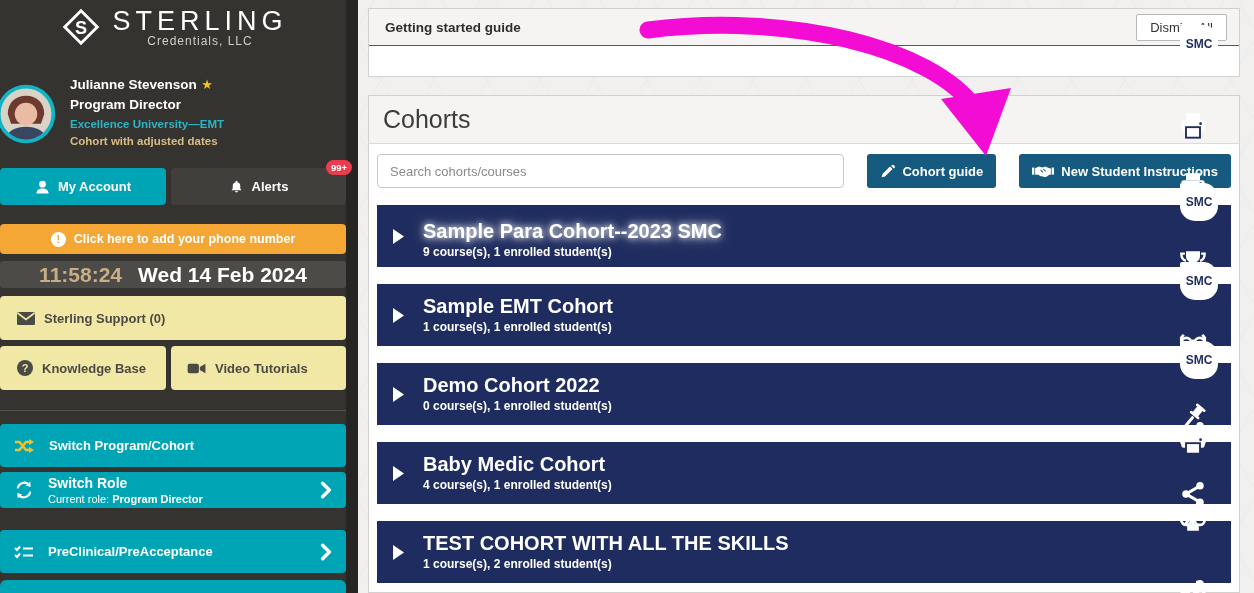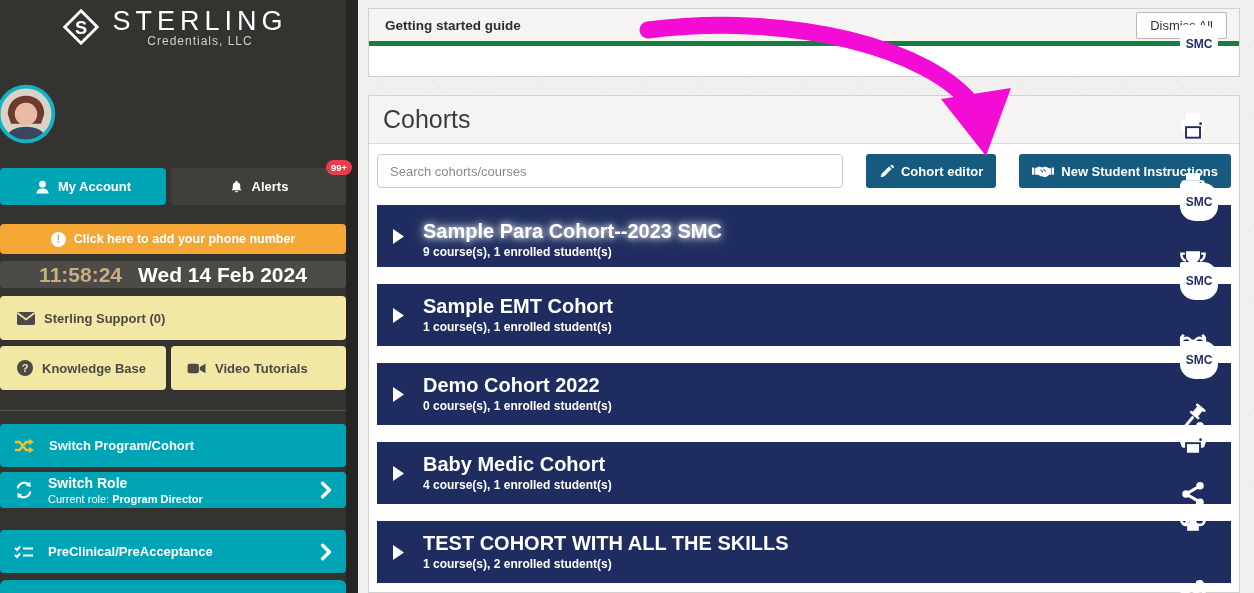--- a/index.html
+++ b/index.html
@@ -59,21 +59,21 @@
 
   
   .main{position:absolute;left:358px;top:0;width:896px;height:593px;
     background-color:#f1f0ee;
     background-image:
       repeating-linear-gradient(60deg, rgba(0,0,0,0.02) 0 1px, transparent 1px 46px),
       repeating-linear-gradient(-60deg, rgba(0,0,0,0.02) 0 1px, transparent 1px 46px);}
 
   .panel{position:absolute;left:10px;width:872px;background:#fff;border:1px solid #d2d1cf;box-sizing:border-box;}
   .gs-panel{top:8px;height:69px;}
-  .gs-header{height:37px;background:#f5f4f2;border-bottom:5px solid #15803d;display:flex;align-items:center;box-sizing:border-box;}
+  .gs-header{height:37px;background:#f5f4f2;border-bottom:1px solid #15803d;display:flex;align-items:center;box-sizing:border-box;}
   .gs-title{margin-left:16px;font-size:13.5px;font-weight:bold;color:#2e2e2e;}
   .dismiss-btn{margin-left:auto;margin-right:12px;height:27px;padding:0 13px;background:#fff;border:1px solid #b9b8b6;
     border-radius:2px;font-size:13px;color:#333;display:flex;align-items:center;cursor:pointer;}
   .gs-body{height:30px;background:#fff;}
 
   .cohorts-panel{top:95px;height:498px;}
   .c-header{height:47px;background:#f5f4f2;border-bottom:1px solid #dcdbd9;display:flex;align-items:center;}
   .c-title{margin-left:14px;font-size:25px;color:#3c3c3c;}
   .c-toolbar{display:flex;gap:23px;padding:10px 8px 17px 8px;}
   .search-input{flex:1;height:34px;border:1px solid #c9c8c6;border-radius:4px;padding:0 12px;
@@ -125,20 +125,29 @@
         </defs>
       <g clip-path="url(#avclip)">
         <rect width="56" height="56" fill="#d9d2c6"></rect>
         <path d="M11 28c0-11 7.5-17 17-17s17 6 17 17l-3 9H14z" fill="#6e3a30"></path>
         <circle cx="28" cy="28" r="10.5" fill="#e9bba4"></circle>
         <path d="M7 56c2-12 11-16 21-16s19 4 21 16z" fill="#3a4660"></path>
       </g>
       <circle cx="28" cy="28" r="25.5" fill="none" stroke="#12b3c3" stroke-width="3.5"></circle>
     </svg>
 
+    <div class="profile-text">
+      <div>
+        <span class="p-name">Julianne Stevenson</span>
+        <span class="p-star">★</span>
+      </div>
+      <div class="p-role">Program Director</div>
+      <div class="p-org">Excellence University—EMT</div>
+      <div class="p-note">Cohort with adjusted dates</div>
+    </div>
 
     <div class="sbtn teal btn-myaccount">
       <svg width="15" height="16" viewBox="0 0 16 16" fill="#fff">
         <circle cx="8" cy="5" r="3.6"></circle>
           <path d="M1.5 15c0-3.5 3-5.5 6.5-5.5s6.5 2 6.5 5.5z"></path>
       </svg>
       <span>My Account</span>
     </div>
 
     <div class="sbtn darkbtn btn-alerts">
@@ -253,21 +262,21 @@
       <div class="c-header">
         <span class="c-title">Cohorts</span>
       </div>
 
       <div class="c-toolbar">
         <input class="search-input" type="text" placeholder="Search cohorts/courses" style="">
         <button class="blue-btn">
           <svg width="15" height="15" viewBox="0 0 18 18" fill="#fff">
             <path d="M2 16l1-4 9-9 3 3-9 9zM13.5 2.5l1.2-1.2a1.2 1.2 0 011.7 0l1.3 1.3a1.2 1.2 0 010 1.7L16.5 5.5z"></path>
           </svg>
-          <span>Cohort editor</span>
+          <span>Cohort guide</span>
         </button>
         <button class="blue-btn">
           <svg width="22" height="15" viewBox="0 0 28 18">
             <g fill="#fff">
               <rect x="0" y="4" width="3" height="9"></rect>
                 <rect x="25" y="4" width="3" height="9"></rect>
               <path d="M4 5l5-2.5 4 1.5 4-1.5L22 5h2v8h-2l-4 3h-3l-2-1h-2l-3-2H4z"></path>
             </g>
             <path d="M11 7l3 3 M14.5 6l3 3" stroke="#175a80" stroke-width="1.3" fill="none"></path>
           </svg>

